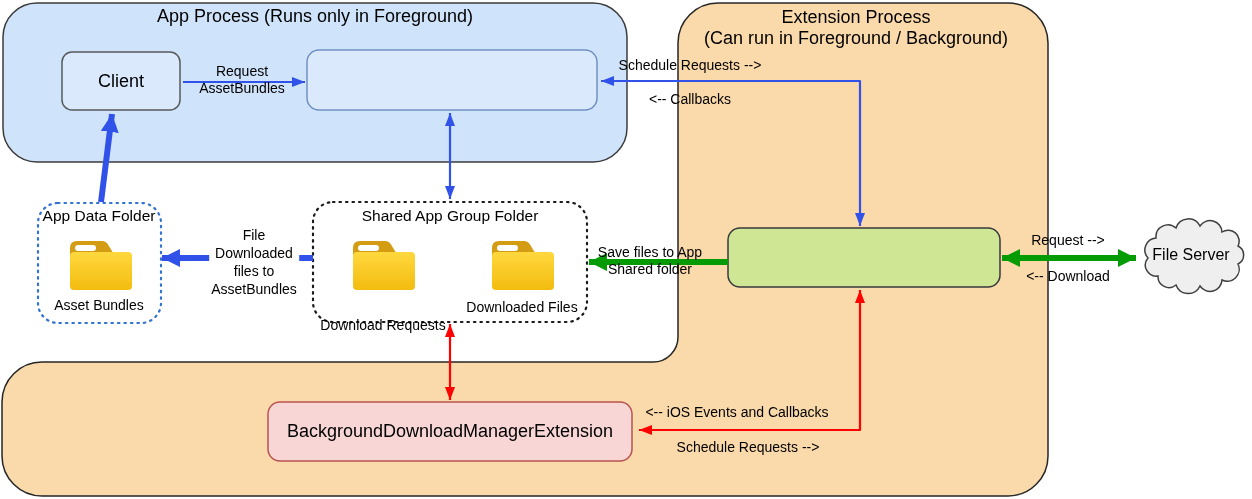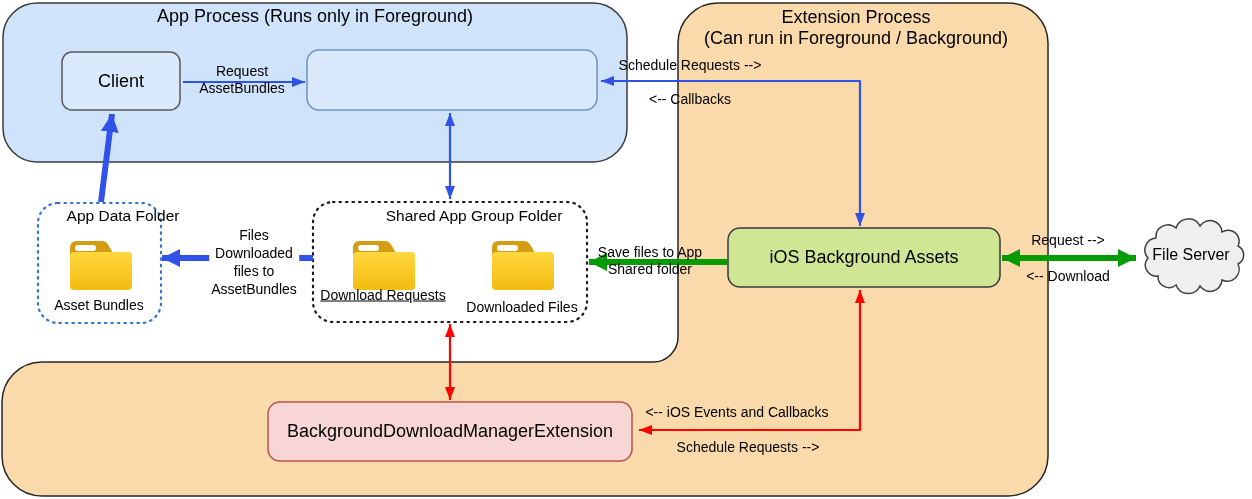--- a/index.html
+++ b/index.html
@@ -2,21 +2,21 @@
 <html><head>
 <meta charset="utf-8">
 <style>
   html,body{margin:0;padding:0;background:#ffffff;}
   #canvas{position:relative;width:1252px;height:499px;background:#ffffff;overflow:hidden;
           font-family:"Liberation Sans", sans-serif;color:#000;}
   #shapes{position:absolute;left:0;top:0;}
   .lbl{position:absolute;transform:translate(-50%,-50%);text-align:center;white-space:nowrap;color:#000;}
   .f18{font-size:18px;line-height:21px;}
   .f16{font-size:16px;line-height:19px;}
-  .f15{font-size:15.5px;line-height:19px;margin-left:24px;}
+  .f15{font-size:15.5px;line-height:19px;}
   .f14{font-size:14px;line-height:17px;}
   .whitebg{background:#ffffff;padding:0 2px;line-height:18px;}
 </style>
 </head>
 <body>
 
 <div id="canvas">
 
   <svg id="shapes" width="1252" height="499" viewBox="0 0 1252 499">
     <defs>
@@ -117,39 +117,38 @@
 
   <div class="lbl f14" style="left:690px;top:65px;">Schedule Requests --&gt;</div>
 
   <div class="lbl f14" style="left:690px;top:99px;">&lt;-- Callbacks</div>
 
   <div class="lbl f15" style="left:99px;top:215px;">App Data Folder</div>
 
   <div class="lbl f14" style="left:99px;top:305px;">Asset Bundles</div>
 
   <div class="lbl f14" style="left:254px;top:262px;">
-    <div class="whitebg">Files</div>
+    <div class="whitebg">File</div>
     <div class="whitebg">Downloaded</div>
     <div class="whitebg">files to</div>
     <div class="whitebg">AssetBundles</div>
   </div>
 
   <div class="lbl f15" style="left:450px;top:215px;">Shared App Group Folder</div>
 
-  <div class="lbl f14" style="left:383px;top:295px;text-decoration:underline;">Download Requests</div>
+  <div class="lbl f14" style="left:383px;top:325px;">Download Requests</div>
 
   <div class="lbl f14" style="left:522px;top:307px;">Downloaded Files</div>
 
   <div class="lbl f14" style="left:650px;top:261px;">
     <div>Save files to App</div>
     <div>Shared folder</div>
   </div>
 
   <div class="lbl f18" style="left:864px;top:257px;">
-    <div>iOS Background Assets</div>
   </div>
 
   <div class="lbl f14" style="left:1068px;top:240px;">Request --&gt;</div>
 
   <div class="lbl f14" style="left:1068px;top:276px;">&lt;-- Download</div>
 
   <div class="lbl f16" style="left:1191px;top:254px;">File Server</div>
 
   <div class="lbl f18" style="left:450px;top:431px;">BackgroundDownloadManagerExtension</div>
 

